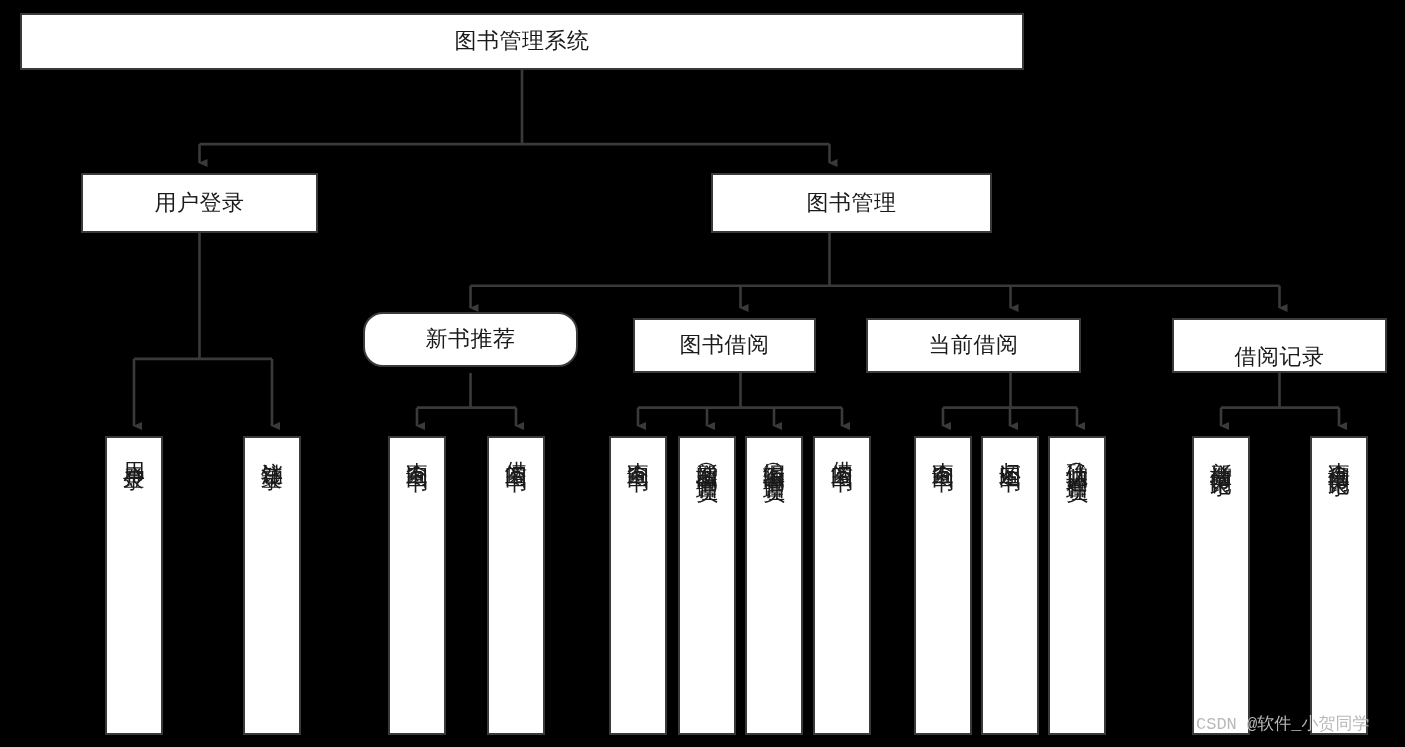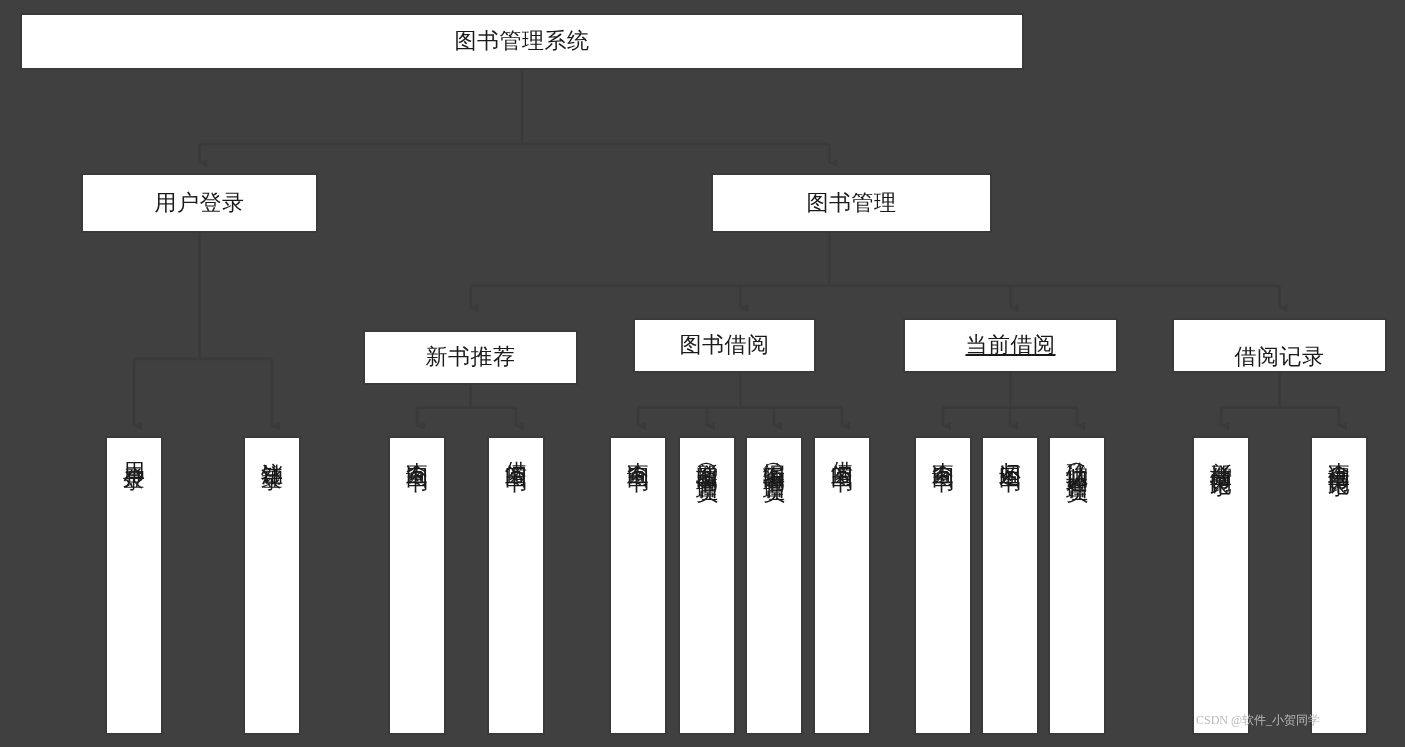--- a/index.html
+++ b/index.html
@@ -7,21 +7,21 @@
     padding: 0;
     background: #ffffff;
   }
   body {
     font-family: "DejaVu Sans", "Liberation Sans", sans-serif;
   }
   #canvas {
     position: relative;
     width: 1405px;
     height: 747px;
-    background: #404040;
+    background: #000000;
     overflow: hidden;
   }
   #diagram-svg {
     position: absolute;
     left: 0;
     top: 0;
     width: 1405px;
     height: 747px;
   }
   .node-box {
@@ -55,24 +55,24 @@
   }
   .node-box.level-root .node-label,
   .node-box.level-2 .node-label,
   .node-box.level-3 .node-label {
     font-size: 22px;
   }
   #watermark {
     position: absolute;
     left: 1196px;
     top: 712px;
-    font-size: 12px;
+    font-size: 17px;
     color: #b9b9b9;
     white-space: nowrap;
-    font-family: Liberation Serif, serif;
+    font-family: Liberation Mono, monospace;
     pointer-events: none;
   }
 </style>
 </head>
 <body>
 
 <div id="canvas">
 
   <svg id="diagram-svg" viewBox="0 0 1405 747" xmlns="http://www.w3.org/2000/svg">
     <defs>
@@ -120,27 +120,27 @@
   <div id="nodes-layer">
       <div class="node-box level-root" style="left: 20px; top: 13px; width: 1004px; height: 57px;">
         <span class="node-label">图书管理系统</span>
       </div>
       <div class="node-box level-2" style="left: 81px; top: 173px; width: 237px; height: 60px;">
         <span class="node-label">用户登录</span>
       </div>
       <div class="node-box level-2" style="left: 711px; top: 173px; width: 281px; height: 60px;">
         <span class="node-label">图书管理</span>
       </div>
-      <div class="node-box level-3" style="left: 363px; top: 330px; width: 215px; height: 55px;">
+      <div class="node-box level-3" style="left: 363px; top: 312px; width: 215px; height: 55px; border-radius: 20px;">
         <span class="node-label">新书推荐</span>
       </div>
       <div class="node-box level-3" style="left: 633px; top: 318px; width: 183px; height: 55px;">
         <span class="node-label">图书借阅</span>
       </div>
-      <div class="node-box level-3" style="left: 903px; top: 318px; width: 215px; height: 55px; text-decoration: underline;">
+      <div class="node-box level-3" style="left: 866px; top: 318px; width: 215px; height: 55px;">
         <span class="node-label">当前借阅</span>
       </div>
       <div class="node-box level-3" style="left: 1172px; top: 318px; width: 215px; height: 55px; align-items: flex-end;">
         <span class="node-label">借阅记录</span>
       </div>
       <div class="node-box level-3 vertical" style="left: 105px; top: 436px; width: 58px; height: 299px;">
         <span class="node-label">用户登录</span>
       </div>
       <div class="node-box level-3 vertical" style="left: 243px; top: 436px; width: 58px; height: 299px;">
         <span class="node-label">注销登录</span>

